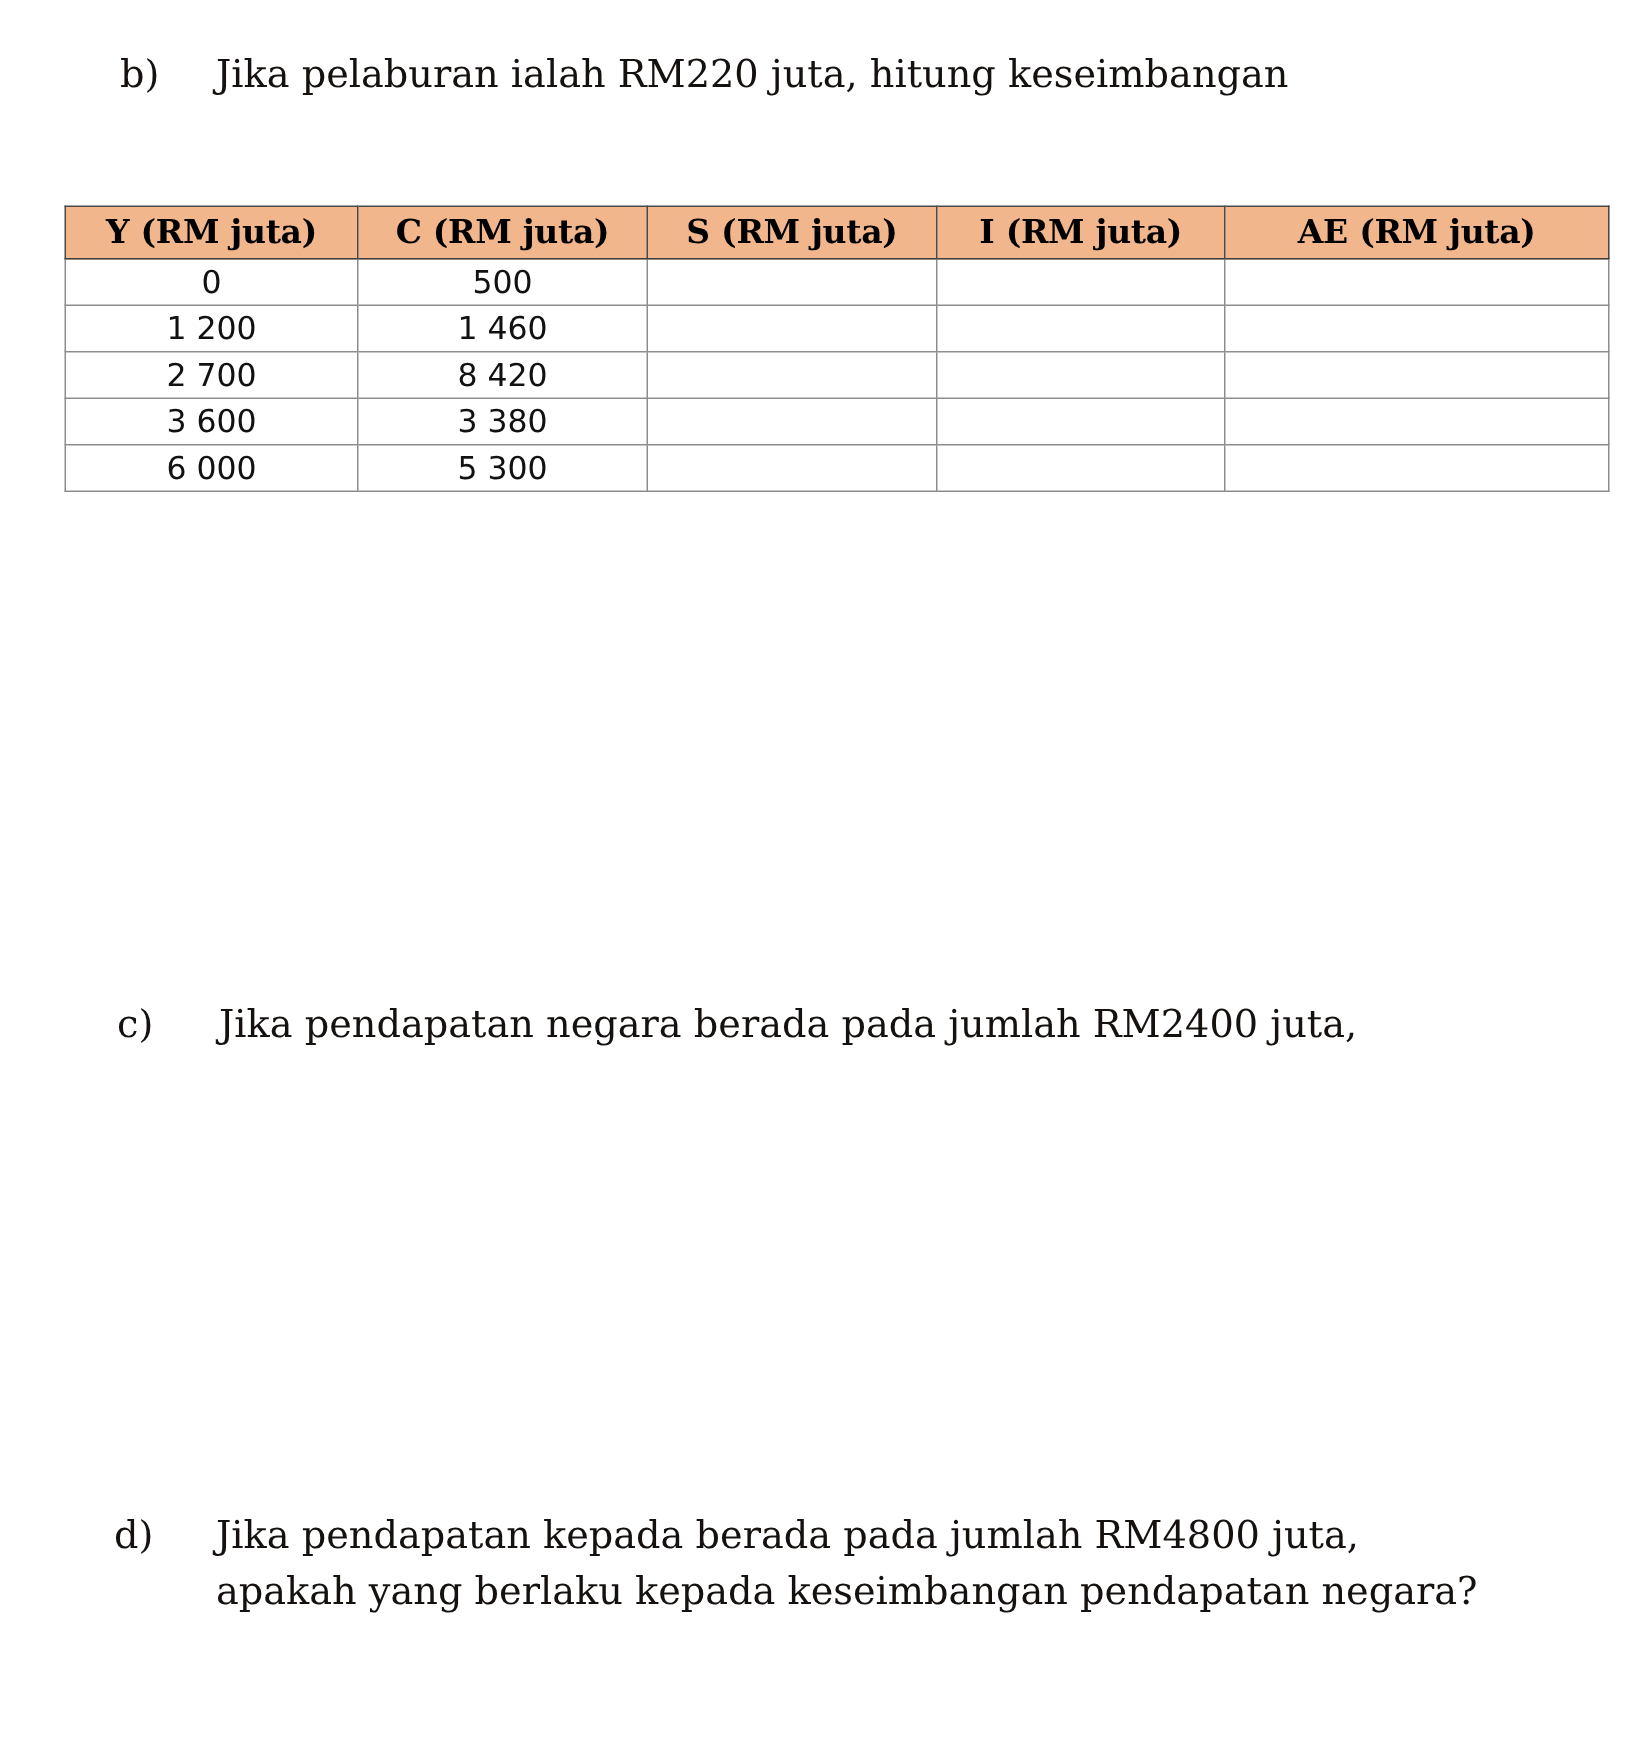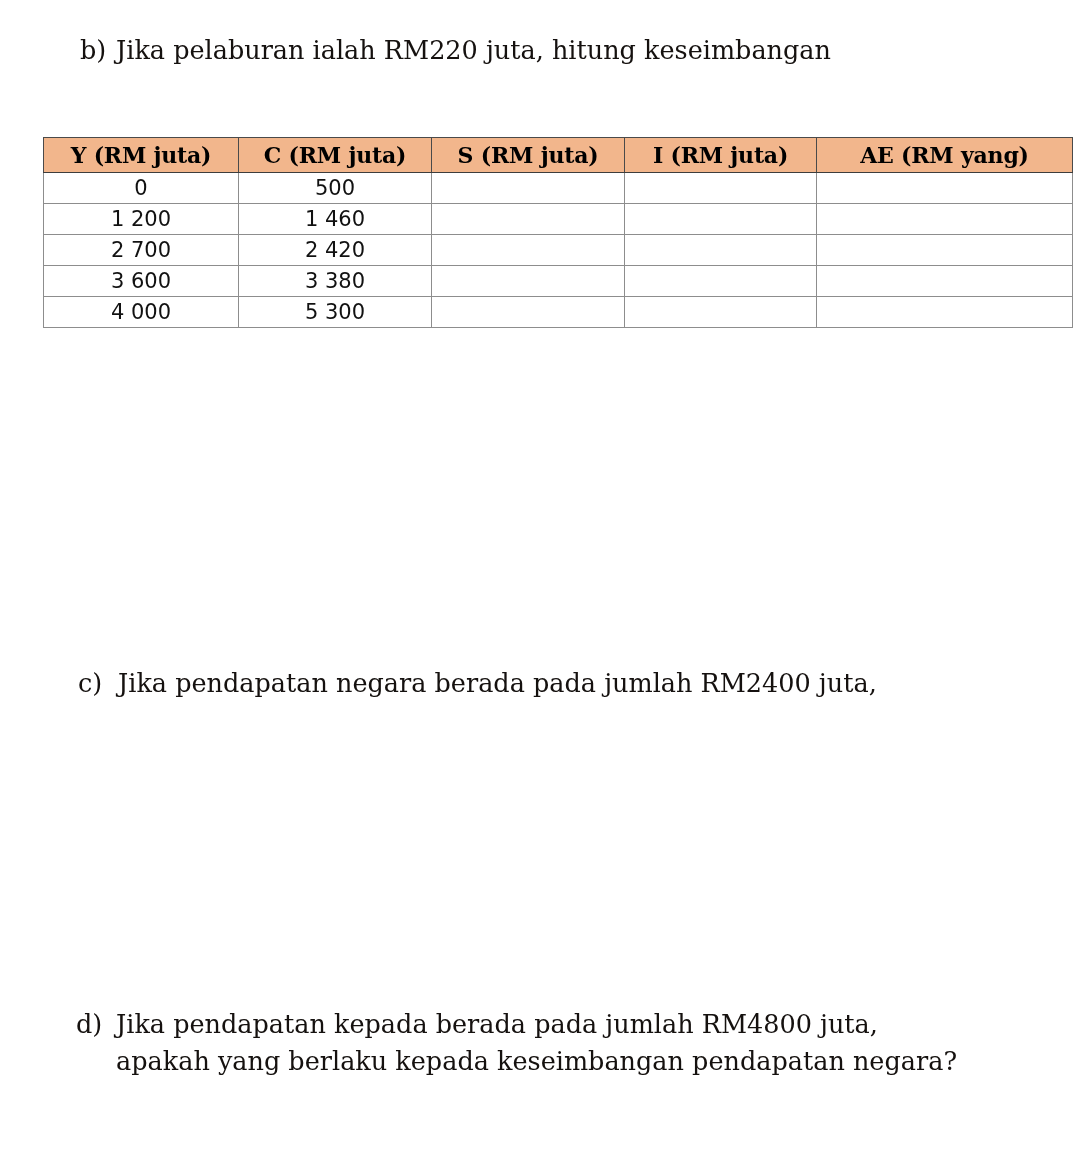--- a/index.html
+++ b/index.html
@@ -32,20 +32,21 @@
     color: #15110f;
   }
   .q-marker {
     flex: 0 0 auto;
     width: 36px;
     text-align: left;
     white-space: nowrap;
   }
   .q-text {
     flex: 1 1 auto;
+    margin-left: 28px;
   }
   .q-line {
     display: block;
     white-space: nowrap;
   }
 
   #question-b { left: 80px;  top: 32px;  width: 940px; }
   #question-c { left: 78px;  top: 665px; width: 960px; }
   #question-d { left: 76px;  top: 1006px; width: 985px; }
 
@@ -122,54 +123,54 @@
         <col class="c-s">
         <col class="c-i">
         <col class="c-ae">
       </colgroup>
       <thead>
         <tr>
           <th>Y (RM juta)</th>
           <th>C (RM juta)</th>
           <th>S (RM juta)</th>
           <th>I (RM juta)</th>
-          <th>AE (RM yang)</th>
+          <th>AE (RM juta)</th>
         </tr>
       </thead>
       <tbody>
         <tr>
           <td>0</td>
           <td>500</td>
           <td></td>
           <td></td>
           <td></td>
         </tr>
         <tr>
           <td>1 200</td>
           <td>1 460</td>
           <td></td>
           <td></td>
           <td></td>
         </tr>
         <tr>
           <td>2 700</td>
-          <td>2 420</td>
+          <td>8 420</td>
           <td></td>
           <td></td>
           <td></td>
         </tr>
         <tr>
           <td>3 600</td>
           <td>3 380</td>
           <td></td>
           <td></td>
           <td></td>
         </tr>
         <tr>
-          <td>4 000</td>
+          <td>6 000</td>
           <td>5 300</td>
           <td></td>
           <td></td>
           <td></td>
         </tr>
       </tbody>
     </table>
   </div>
 
   <div class="question" id="question-c">

